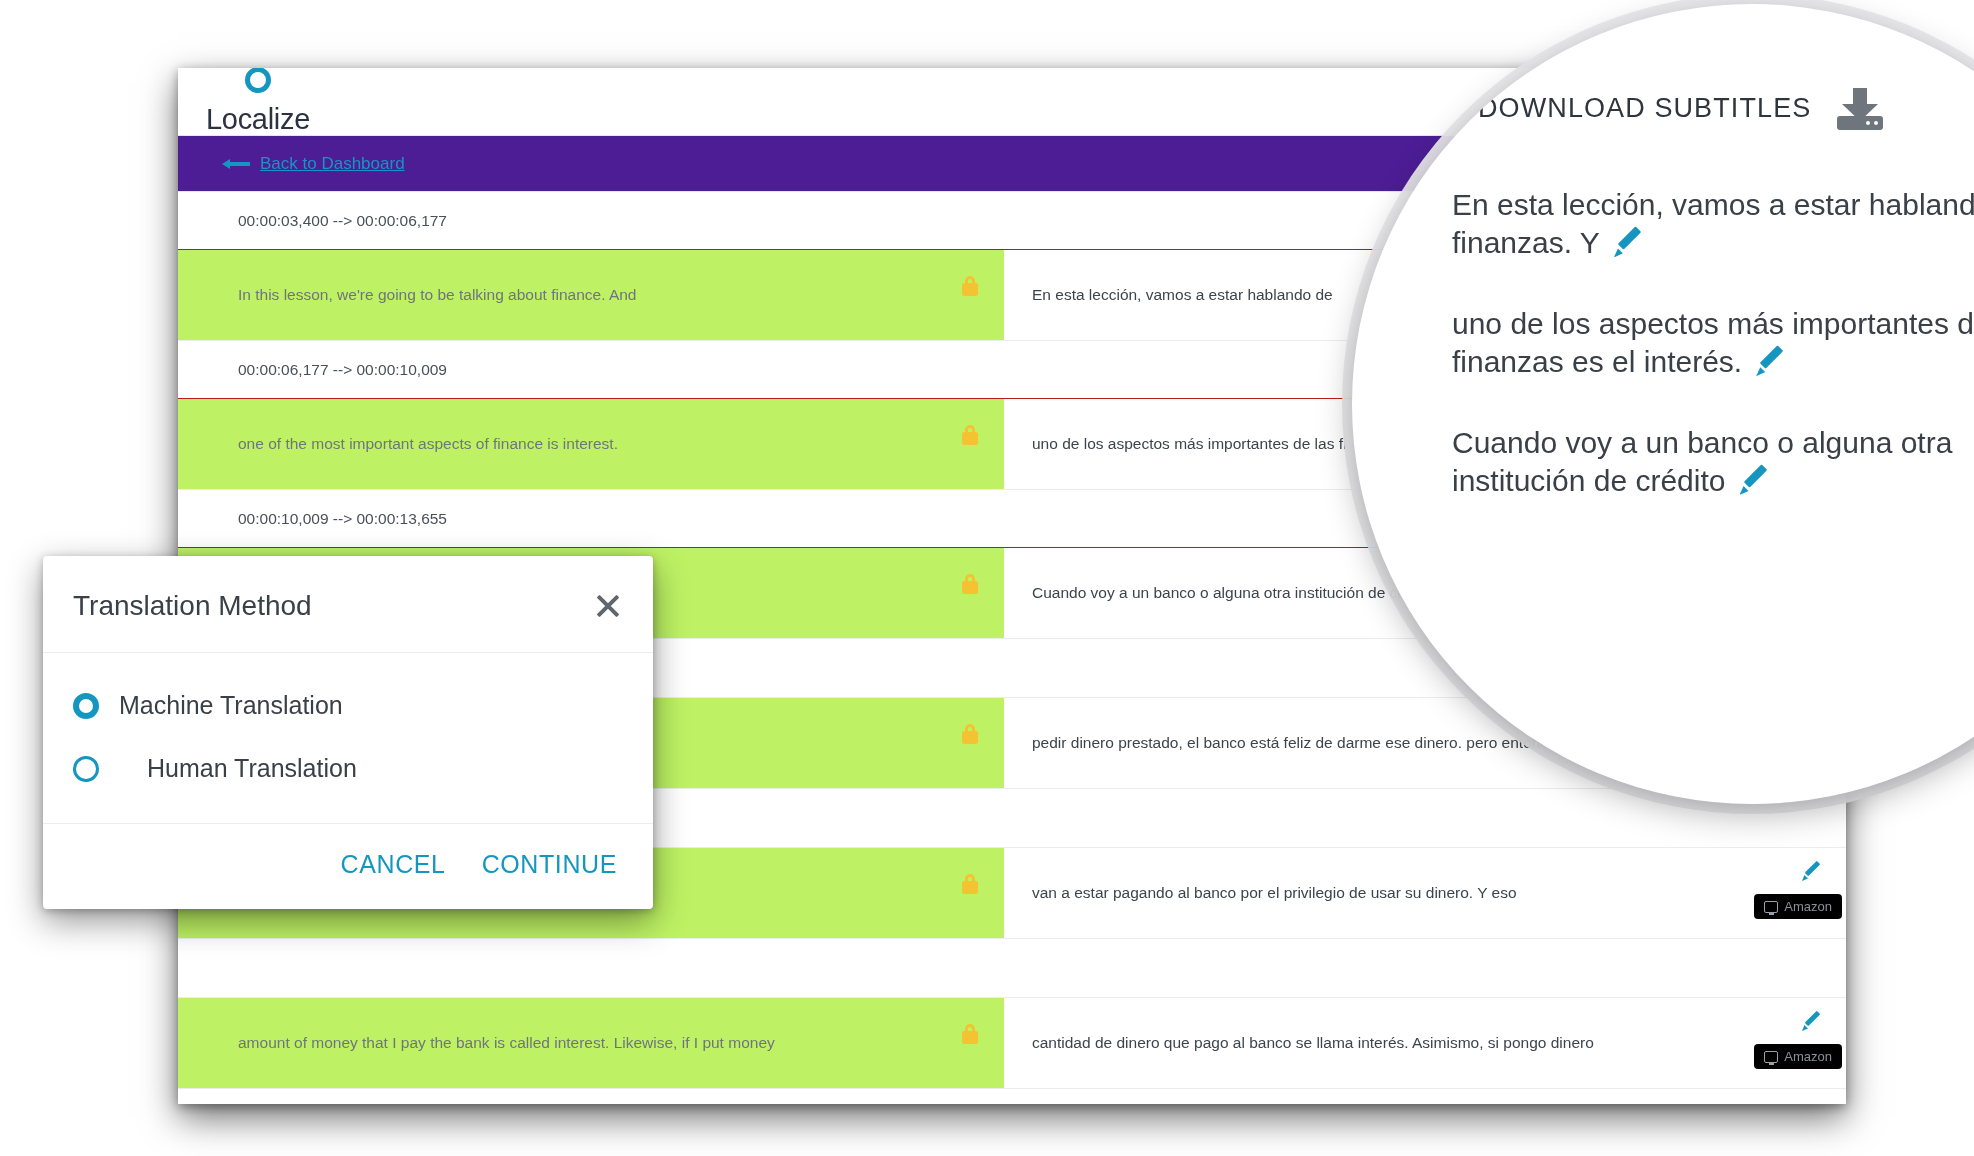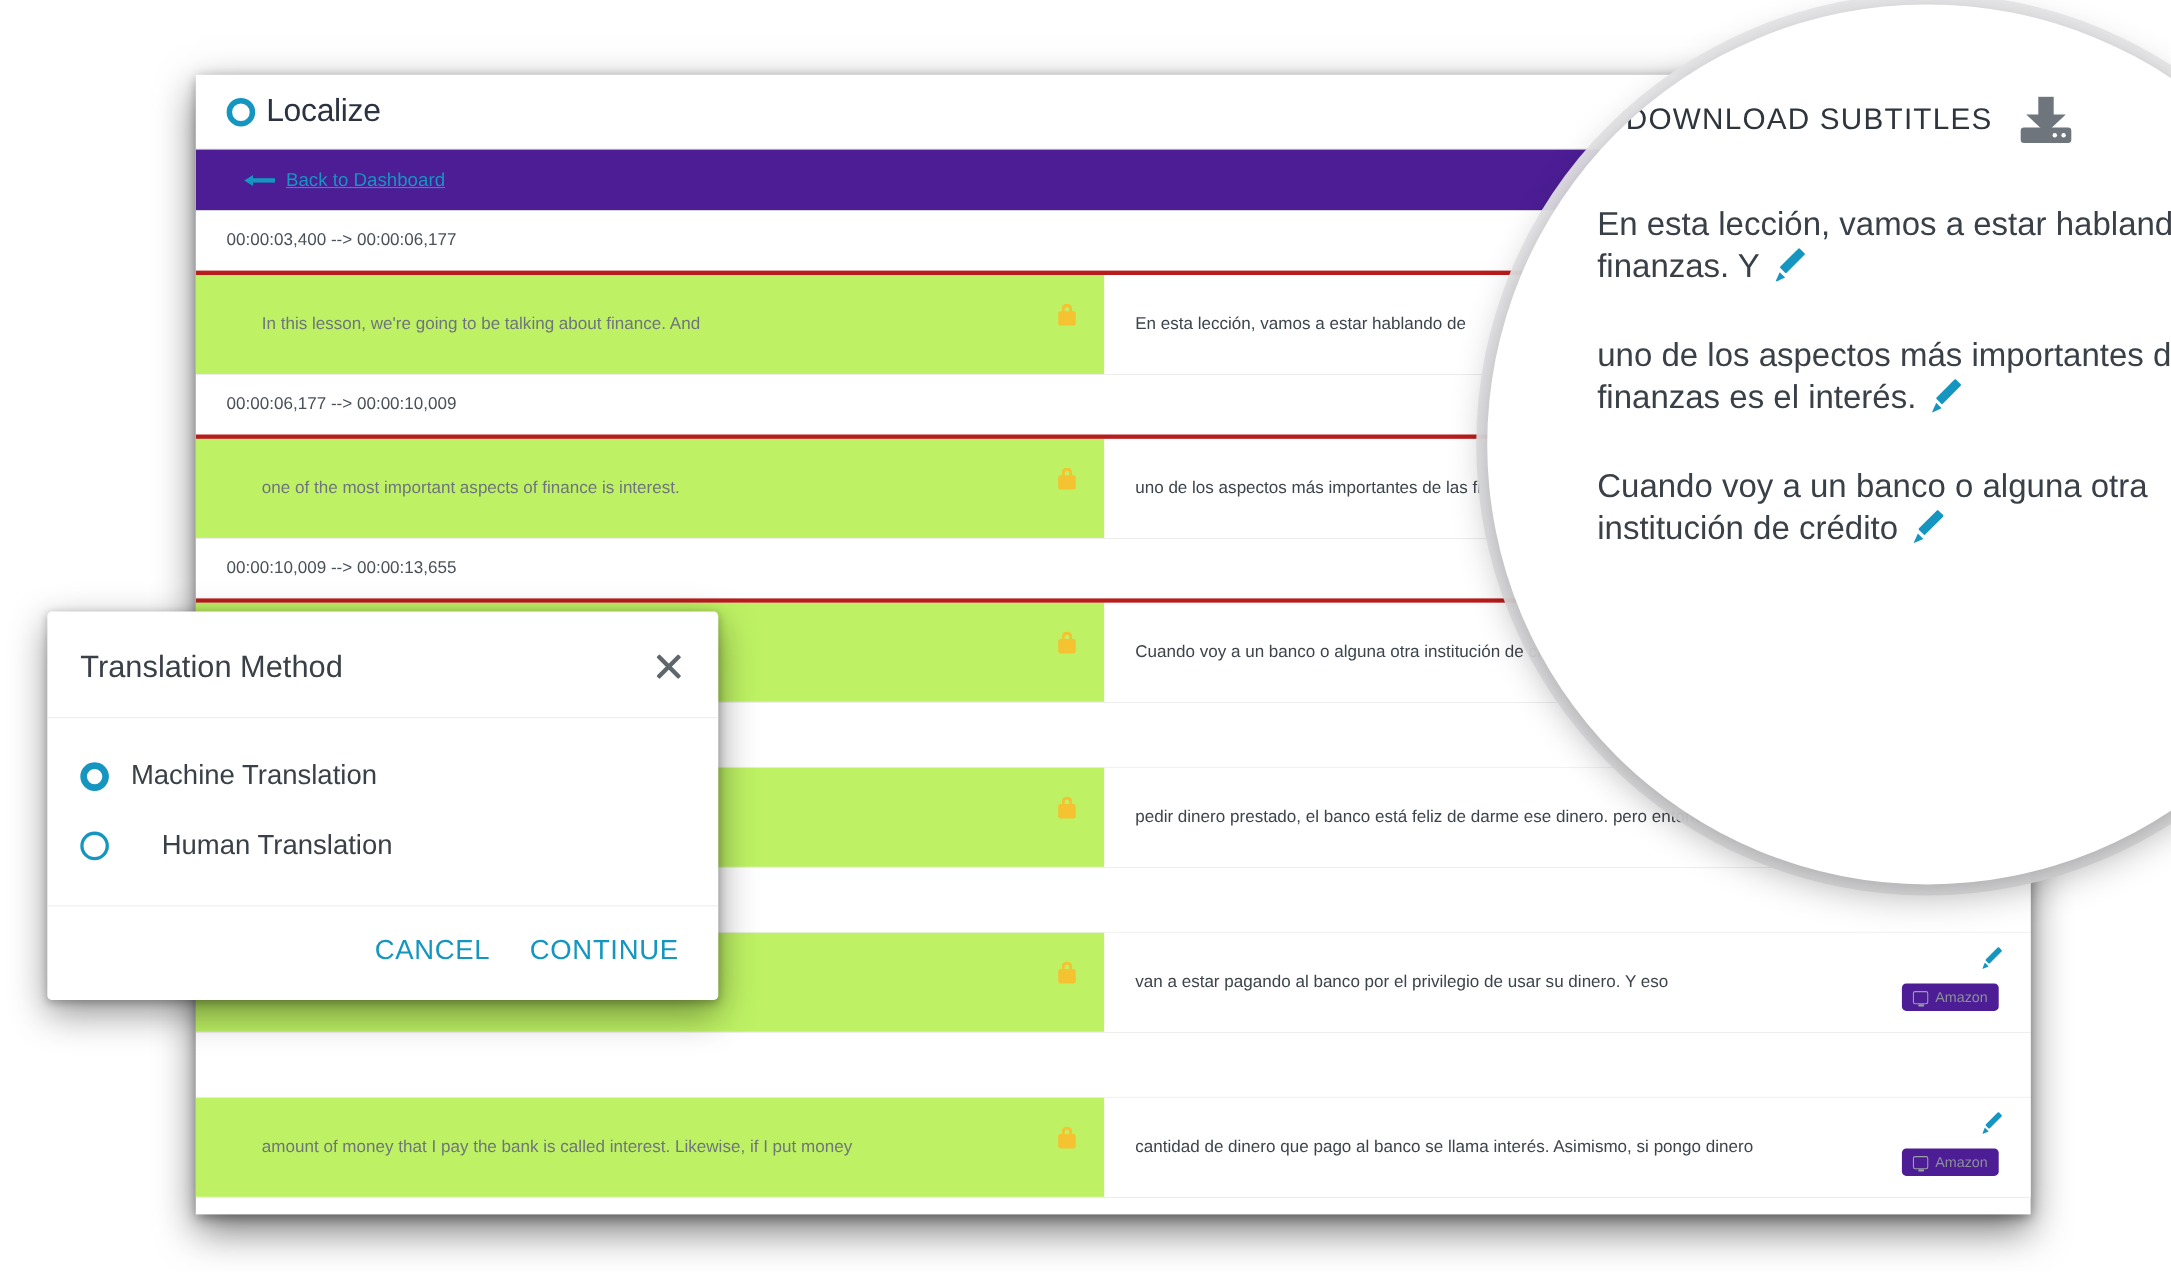--- a/index.html
+++ b/index.html
@@ -23,21 +23,21 @@
 
   
   #app-header{
     height:68px;
     border-bottom:1px solid #e6e6e6;
     display:flex;align-items:center;
     padding:0 28px;
     box-sizing:border-box;
     background:#fff;
   }
-  .brand{display:flex;align-items:center;gap:10px;}
+  .brand{display:flex;align-items:center;gap:10px;flex-direction:column;}
   .brand-ring{
     width:26px;height:26px;border-radius:50%;
     border:5px solid #1596c0;box-sizing:border-box;
     flex:none;
   }
   .brand-name{
     font-size:29px;color:#2b3340;letter-spacing:-0.3px;
   }
   .header-right{
     margin-left:auto;display:flex;align-items:center;
@@ -65,23 +65,23 @@
     border-right:8px solid #1596c0;
   }
   .back-link{
     font-size:17px;color:#1596c0;text-decoration:underline;cursor:pointer;
   }
 
   
   #sub-table{background:#fff;}
   .time-row{
     height:58px;display:flex;align-items:center;
-    padding-left:28px;box-sizing:border-box;
+    padding-left:60px;box-sizing:border-box;
     font-size:15.5px;color:#4a5058;
-    border-bottom:4px solid #b91c1c;
+    border-bottom:1px solid #b91c1c;
     background:#fff;
   }
   .pair-row{
     display:flex;height:90px;border-bottom:1px solid #ececec;
   }
   .cell-src{
     width:826px;background:#bef264;
     display:flex;align-items:center;
     padding-left:60px;box-sizing:border-box;
     position:relative;
@@ -113,22 +113,22 @@
     position:absolute;left:2px;top:4px;width:17px;height:5px;
     background:#1596c0;transform:rotate(-45deg);transform-origin:center;
     border-radius:1px;
   }
   .pencil .tip{
     position:absolute;left:0px;top:13px;width:6px;height:6px;
     background:#1596c0;
     clip-path:polygon(0 100%,100% 60%,40% 0);
   }
   .amazon-badge{
-    position:absolute;right:29px;top:46px;
-    background:#4c1d95;border-radius:4px;
+    position:absolute;right:4px;top:46px;
+    background:#000000;border-radius:4px;
     padding:5px 10px;
     display:flex;align-items:center;gap:6px;
     font-size:13px;color:#8b9098;
   }
   .monitor-icon{
     width:14px;height:12px;border:1.6px solid #9aa0a7;border-radius:2px;
     position:relative;box-sizing:border-box;flex:none;
   }
   .monitor-icon:after{
     content:"";position:absolute;left:4px;top:11px;width:5px;height:2px;background:#9aa0a7;

